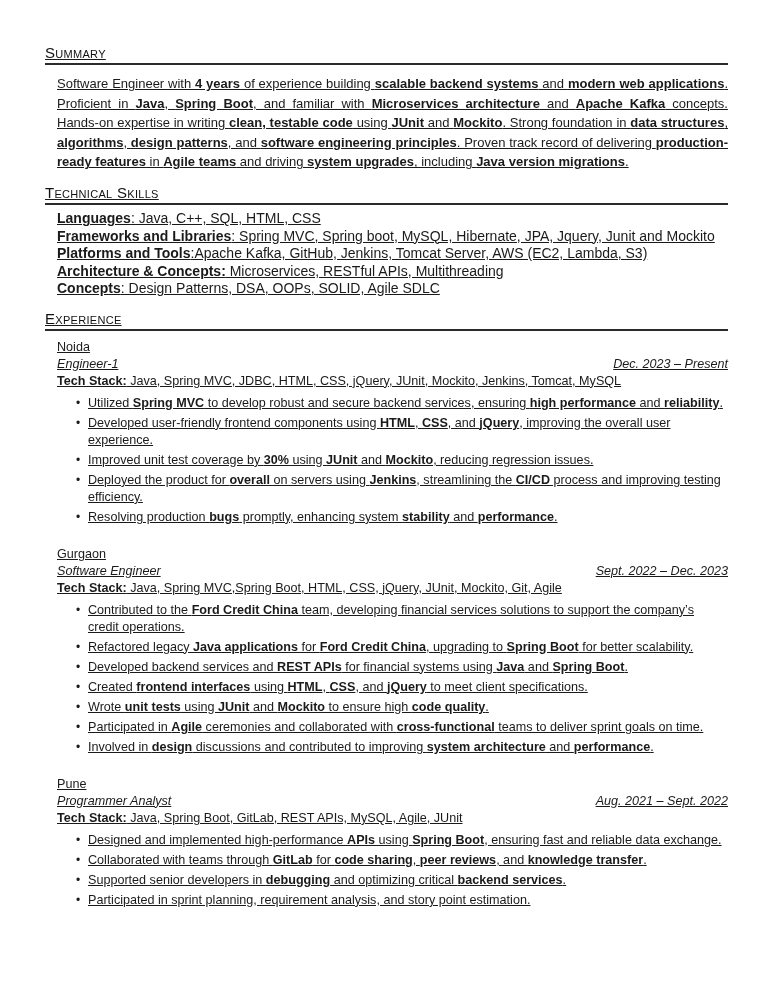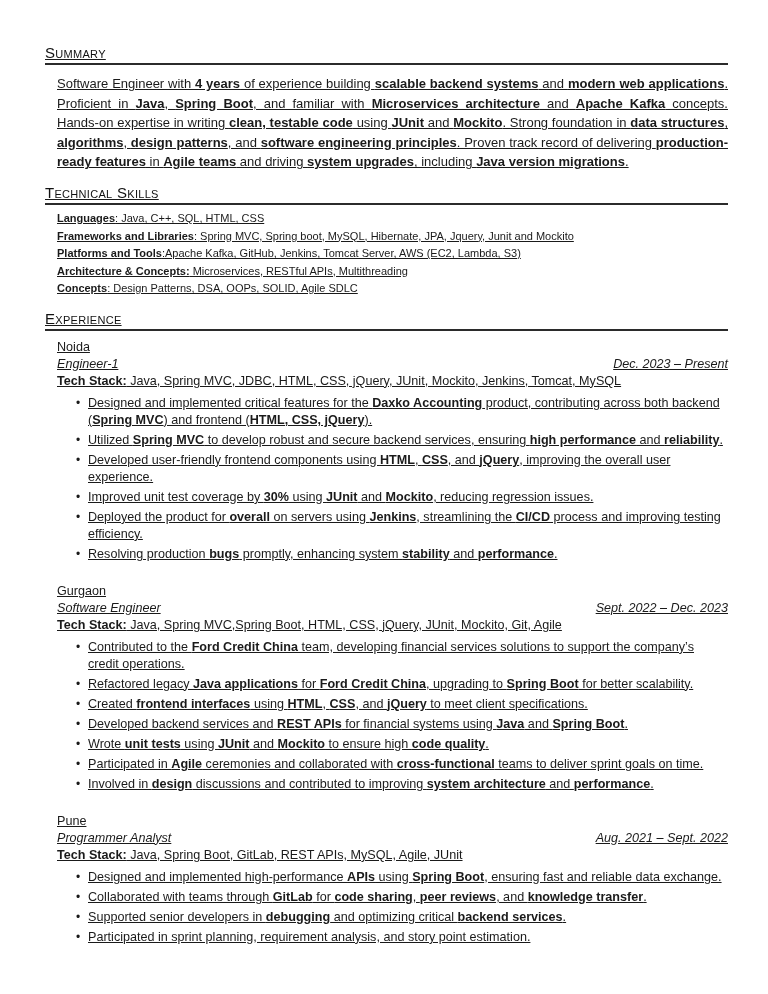--- a/index.html
+++ b/index.html
@@ -28,21 +28,21 @@
     margin: 9px 0 0 12px;
     font-size: 13px;
     line-height: 19.5px;
     text-align: justify;
   }
   .section { margin-top: 0; text-decoration: underline; }
   .section + .section { margin-top: 12px; }
   .section-experience { margin-top: 16px; }
   .skills-lines {
     margin: 5px 0 0 12px;
-    font-size: 11px;
+    font-size: 14px;
     line-height: 17.5px;
   }
   .job {
     margin-left: 12px;
     font-size: 12.6px;
     line-height: 17px;
   }
   .job-first { margin-top: 8px; }
   .job + .job { margin-top: 20px; }
   .job-last { margin-top: 24px; }
@@ -96,41 +96,40 @@
     <h2 class="section-heading">Experience</h2>
 
     <div class="job job-first">
       <div class="job-location">Noida</div>
       <div class="job-title-row">
         <span class="job-title">Engineer-1</span>
         <span class="job-dates">Dec. 2023 – Present</span>
       </div>
       <div class="job-tech"><span style="font-weight: 700;">Tech Stack:</span><span> Java, Spring MVC, JDBC, HTML, CSS, jQuery, JUnit, Mockito, Jenkins, Tomcat, MySQL</span></div>
       <ul class="job-bullets">
-        <li><span>Designed and implemented critical features for the </span><span style="font-weight: 700;">Daxko Accounting</span><span> product, contributing across both backend (</span><span style="font-weight: 700;">Spring MVC</span><span>) and frontend (</span><span style="font-weight: 700;">HTML, CSS, jQuery</span><span>).</span></li>
         <li><span>Utilized </span><span style="font-weight: 700;">Spring MVC</span><span> to develop robust and secure backend services, ensuring </span><span style="font-weight: 700;">high performance</span><span> and </span><span style="font-weight: 700;">reliability</span><span>.</span></li>
         <li><span>Developed user-friendly frontend components using </span><span style="font-weight: 700;">HTML</span><span>, </span><span style="font-weight: 700;">CSS</span><span>, and </span><span style="font-weight: 700;">jQuery</span><span>, improving the overall user experience.</span></li>
         <li><span>Improved unit test coverage by </span><span style="font-weight: 700;">30%</span><span> using </span><span style="font-weight: 700;">JUnit</span><span> and </span><span style="font-weight: 700;">Mockito</span><span>, reducing regression issues.</span></li>
         <li><span>Deployed the product for </span><span style="font-weight: 700;">overall</span><span> on servers using </span><span style="font-weight: 700;">Jenkins</span><span>, streamlining the </span><span style="font-weight: 700;">CI/CD</span><span> process and improving testing efficiency.</span></li>
         <li><span>Resolving production </span><span style="font-weight: 700;">bugs</span><span> promptly, enhancing system </span><span style="font-weight: 700;">stability</span><span> and </span><span style="font-weight: 700;">performance</span><span>.</span></li>
       </ul>
     </div>
 
     <div class="job">
       <div class="job-location">Gurgaon</div>
       <div class="job-title-row">
         <span class="job-title">Software Engineer</span>
         <span class="job-dates">Sept. 2022 – Dec. 2023</span>
       </div>
       <div class="job-tech"><span style="font-weight: 700;">Tech Stack:</span><span> Java, Spring MVC,Spring Boot, HTML, CSS, jQuery, JUnit, Mockito, Git, Agile</span></div>
       <ul class="job-bullets">
         <li><span>Contributed to the </span><span style="font-weight: 700;">Ford Credit China</span><span> team, developing financial services solutions to support the company’s credit operations.</span></li>
         <li><span>Refactored legacy </span><span style="font-weight: 700;">Java applications</span><span> for </span><span style="font-weight: 700;">Ford Credit China</span><span>, upgrading to </span><span style="font-weight: 700;">Spring Boot</span><span> for better scalability.</span></li>
+        <li><span>Developed backend services and </span><span style="font-weight: 700;">REST APIs</span><span> for financial systems using </span><span style="font-weight: 700;">Java</span><span> and </span><span style="font-weight: 700;">Spring Boot</span><span>.</span></li>
         <li><span>Created </span><span style="font-weight: 700;">frontend interfaces</span><span> using </span><span style="font-weight: 700;">HTML</span><span>, </span><span style="font-weight: 700;">CSS</span><span>, and </span><span style="font-weight: 700;">jQuery</span><span> to meet client specifications.</span></li>
-        <li><span>Developed backend services and </span><span style="font-weight: 700;">REST APIs</span><span> for financial systems using </span><span style="font-weight: 700;">Java</span><span> and </span><span style="font-weight: 700;">Spring Boot</span><span>.</span></li>
         <li><span>Wrote </span><span style="font-weight: 700;">unit tests</span><span> using </span><span style="font-weight: 700;">JUnit</span><span> and </span><span style="font-weight: 700;">Mockito</span><span> to ensure high </span><span style="font-weight: 700;">code quality</span><span>.</span></li>
         <li><span>Participated in </span><span style="font-weight: 700;">Agile</span><span> ceremonies and collaborated with </span><span style="font-weight: 700;">cross-functional</span><span> teams to deliver sprint goals on time.</span></li>
         <li><span>Involved in </span><span style="font-weight: 700;">design</span><span> discussions and contributed to improving </span><span style="font-weight: 700;">system architecture</span><span> and </span><span style="font-weight: 700;">performance</span><span>.</span></li>
       </ul>
     </div>
 
     <div class="job job-last">
       <div class="job-location">Pune</div>
       <div class="job-title-row">
         <span class="job-title">Programmer Analyst</span>

